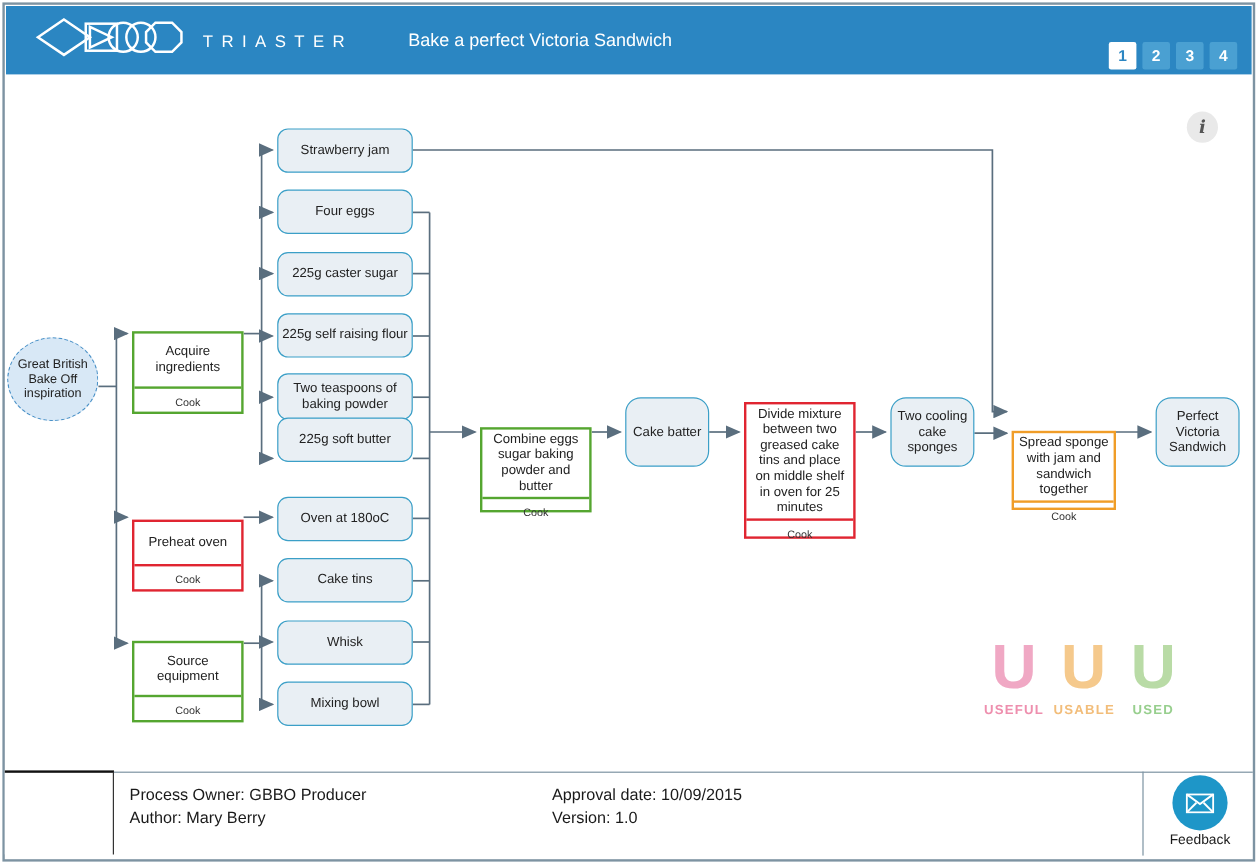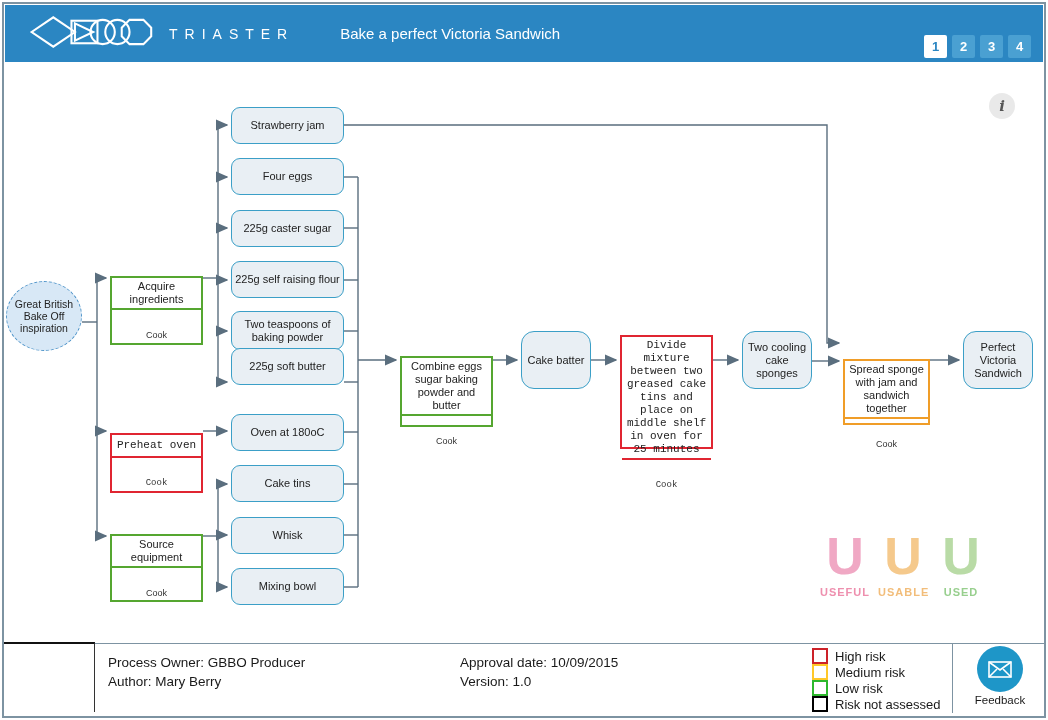--- a/index.html
+++ b/index.html
@@ -25,23 +25,23 @@
            font-family:"DejaVu Serif",serif;font-style:italic;font-weight:bold;font-size:15px;z-index:2;cursor:pointer;}
 
   .startnode{position:absolute;left:6px;top:281px;width:76px;height:70px;border-radius:50%;
              background:#d8e8f6;border:1.5px dashed #4b92c8;display:flex;align-items:center;
              justify-content:center;text-align:center;font-size:10.5px;line-height:12px;color:#222;box-sizing:border-box;}
 
   .act{position:absolute;background:#fff;border:2px solid #888;display:flex;flex-direction:column;
        text-align:center;color:#222;box-sizing:border-box;margin-top:32px;}
   .act-label{flex:1;display:flex;align-items:center;justify-content:center;font-size:11px;
              line-height:13px;padding:2px 3px;}
-  .act-role{font-size:9px;color:#333;padding:20px 0 3px;}
+  .act-role{font-size:9px;color:#333;padding:6px 0 3px;}
   .risk-low{border-color:#55a630;}   .risk-low  .act-role{border-top:2px solid #55a630;}
-  .risk-high{border-color:#e02531;font-family:Liberation Mono, monospace;}  .risk-high .act-role{border-top:2px solid #e02531;}
+  .risk-high{border-color:#e02531;}  .risk-high .act-role{border-top:2px solid #e02531;}
   .risk-med{border-color:#f09d28;}   .risk-med  .act-role{border-top:2px solid #f09d28;}
 
   .deliv{position:absolute;background:#e9eff4;border:1.6px solid #3b9fc7;border-radius:9px;
          display:flex;align-items:center;justify-content:center;text-align:center;font-size:11px;
          line-height:13px;color:#222;padding:0 2px;box-sizing:border-box;}
   .deliv.big{border-radius:13px;}
 
   
   .watermark{position:absolute;left:820px;top:528px;display:flex;gap:8px;z-index:0;}
   .wm-col{width:50px;text-align:center;}
@@ -239,38 +239,20 @@
 
   <div class="meta meta1">
     <div>Process Owner: GBBO Producer</div>
     <div>Author: Mary Berry</div>
   </div>
   <div class="meta meta2">
     <div>Approval date: 10/09/2015</div>
     <div>Version: 1.0</div>
   </div>
 
-  <div class="legend">
-    <div class="legend-row">
-      <span class="swatch sw-high"></span>
-      <span>High risk</span>
-    </div>
-    <div class="legend-row">
-      <span class="swatch sw-med"></span>
-      <span>Medium risk</span>
-    </div>
-    <div class="legend-row">
-      <span class="swatch sw-low"></span>
-      <span>Low risk</span>
-    </div>
-    <div class="legend-row">
-      <span class="swatch sw-none"></span>
-      <span>Risk not assessed</span>
-    </div>
-  </div>
 
   <div class="footer-divider"></div>
   <div class="feedback">
     <div class="fb-circle">
       <svg width="24" height="17" viewBox="0 0 24 17" fill="none" stroke="#fff" stroke-width="1.6">
         <rect x="1" y="1" width="22" height="15"></rect>
         <path d="M1,1 L12,9 L23,1"></path>
         <path d="M1,16 L9,8"></path>
           <path d="M23,16 L15,8"></path>
       </svg>

